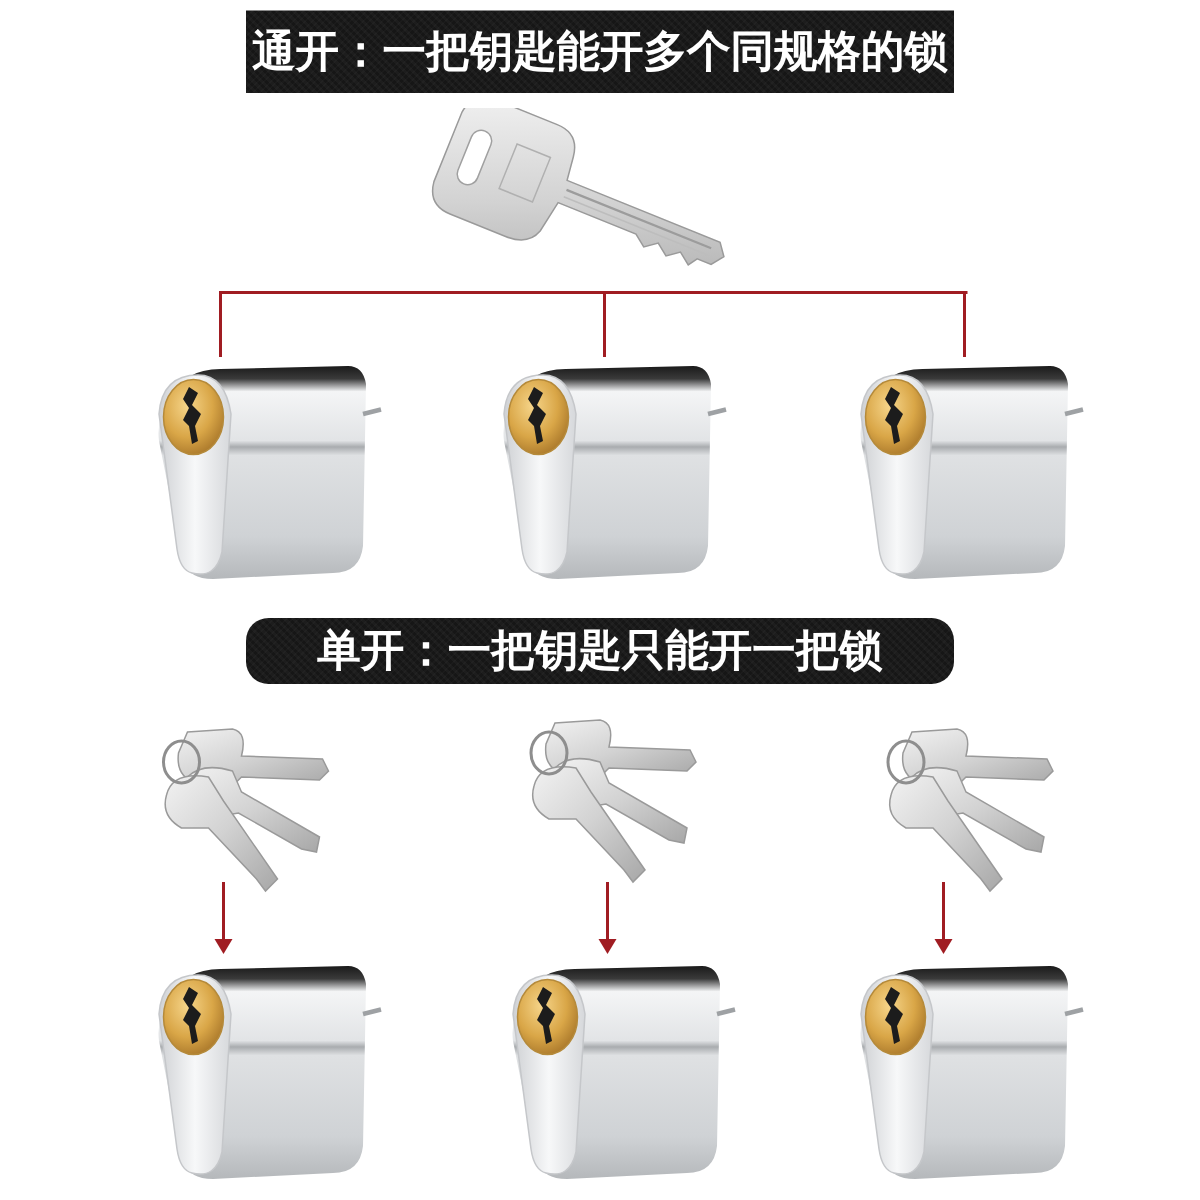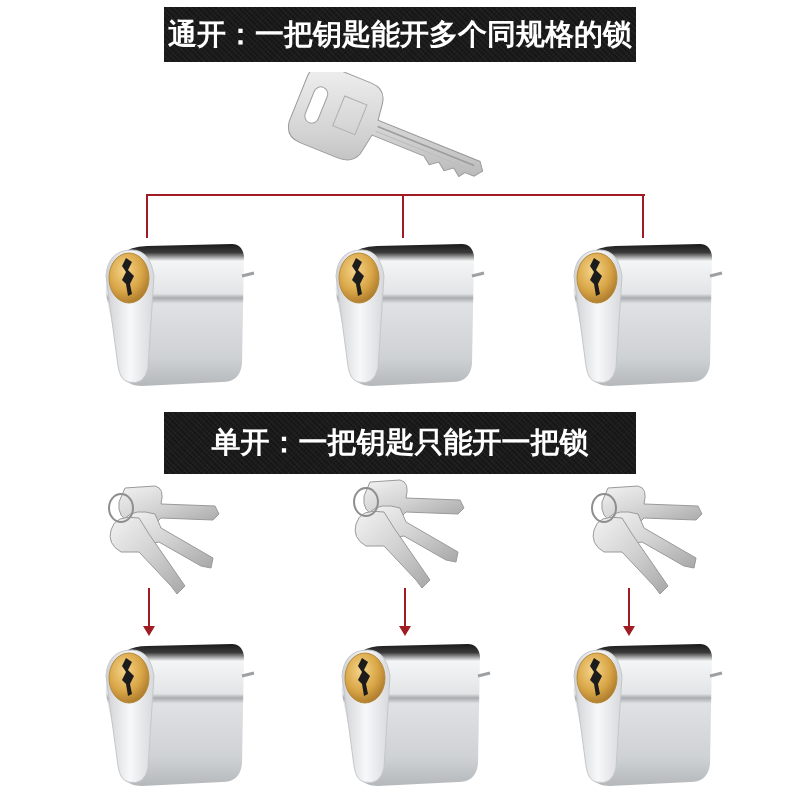--- a/index.html
+++ b/index.html
@@ -2,21 +2,21 @@
 <html><head>
 <meta charset="utf-8">
 <style>
   html,body{margin:0;padding:0;background:#ffffff;}
   body{width:800px;height:800px;position:relative;overflow:hidden;font-family:"DejaVu Sans","Liberation Sans",sans-serif;}
   .banner{position:absolute;left:164px;width:472px;background:#161616;
     background-image:repeating-linear-gradient(45deg,rgba(255,255,255,0.03) 0 2px,rgba(0,0,0,0) 2px 4px),
       repeating-linear-gradient(-45deg,rgba(255,255,255,0.025) 0 1px,rgba(0,0,0,0) 1px 3px);
     color:#ffffff;font-weight:bold;display:flex;align-items:center;justify-content:center;letter-spacing:0px;text-align:center;}
   .banner.top{top:7px;height:55px;font-size:29px;}
-  .banner.mid{top:412px;height:62px;font-size:29px;}
+  .banner.mid{top:412px;height:44px;font-size:29px;border-radius:15px;}
   .line{position:absolute;background:#a01c22;}
   .arrow{position:absolute;width:12px;}
   .arrow .shaft{position:absolute;left:5px;top:0;width:2px;background:#a01c22;}
   .arrow .head{position:absolute;left:0;width:0;height:0;border-left:6px solid transparent;border-right:6px solid transparent;border-top:10px solid #a01c22;}
   .lock{position:absolute;width:170px;height:160px;}
   .keyset{position:absolute;width:130px;height:130px;}
   .mainkey{position:absolute;left:285px;top:72px;width:210px;height:120px;}
 </style>
 </head>
 <body>

